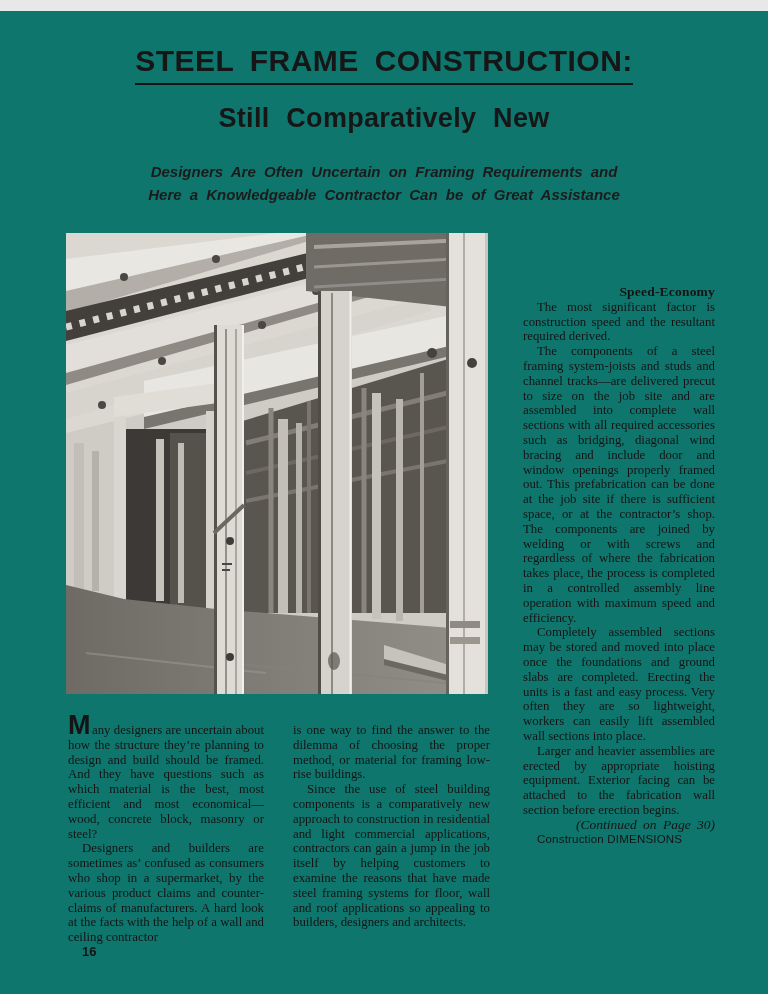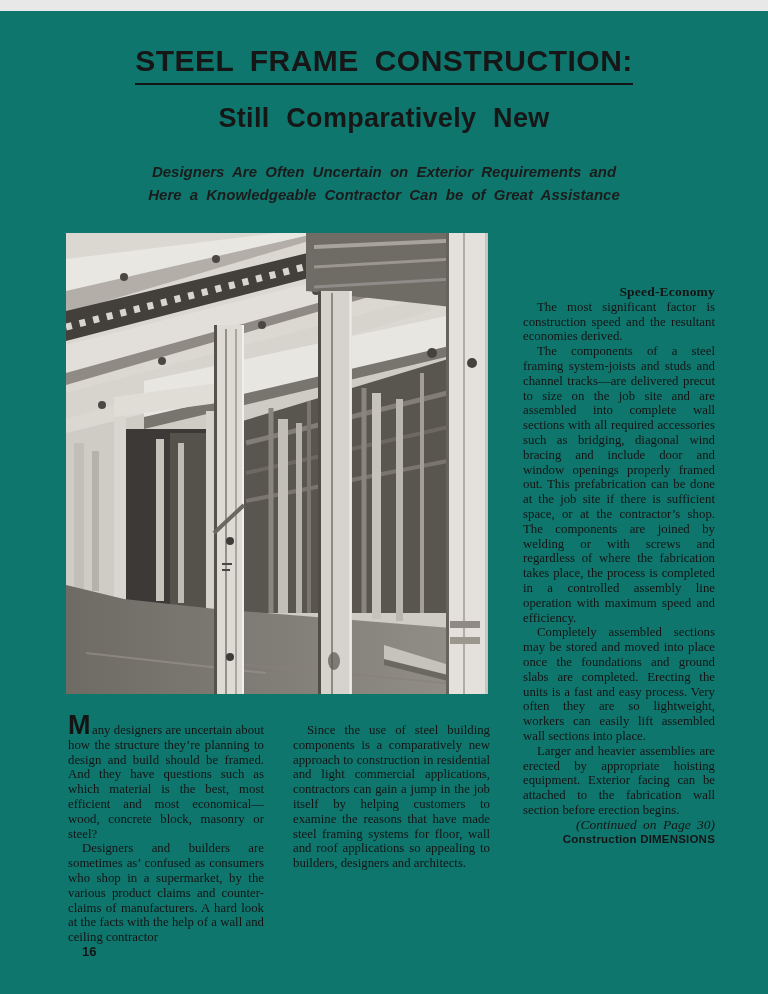--- a/index.html
+++ b/index.html
@@ -44,41 +44,41 @@
   }
   .sect-head{
     font-weight:700;font-size:13.5px;margin:0 0 9px 0;text-indent:0;
     text-align:right;letter-spacing:.2px;
   }
   .continued{
     margin-top:1px;text-align:right;font-style:italic;font-size:13.5px;
     text-indent:0;word-spacing:3px;
   }
   .brand{
-    margin-top:3px;text-align:right;
-    font-family:"Liberation Sans",sans-serif;font-weight:700;font-size:11.5px;
+    margin-top:3px;
+    font-family:"Liberation Sans",sans-serif;font-weight:400;font-size:11.5px;
     letter-spacing:.2px;text-indent:0;
   }
   .pageno{
     margin-top:4px;text-align:left;text-indent:0;
     font-family:"Liberation Sans",sans-serif;font-weight:700;font-size:13px;
   }
 </style>
 </head>
 <body>
 
 <div class="page">
 
   <div class="masthead">
     <div>
       <span class="title">STEEL FRAME CONSTRUCTION:</span>
     </div>
     <div class="subtitle">Still Comparatively New</div>
     <div class="deck">
-      <div>Designers Are Often Uncertain on Exterior Requirements and</div>
+      <div>Designers Are Often Uncertain on Framing Requirements and</div>
       <div>Here a Knowledgeable Contractor Can be of Great Assistance</div>
     </div>
   </div>
 
   <div class="photo" role="img" aria-label="Black-and-white photograph of an interior under construction with prefabricated steel stud framing, ceiling joists and door openings">
     <svg viewBox="0 0 422 461" preserveAspectRatio="none">
       <defs>
         <linearGradient id="floorg" x1="0" y1="0" x2="1" y2="0">
           <stop offset="0" stop-color="#6e6a64"></stop>
             <stop offset="1" stop-color="#94908a"></stop>
@@ -176,26 +176,27 @@
 
   <div class="col col-left">
     <p class="noindent">
       <span class="dropcap">M</span><span>any designers are uncertain about how the structure they’re planning to design and build should be framed.  And they have questions such as which material is the best, most efficient and most economical—wood, concrete block, masonry or steel?</span>
     </p>
     <p>Designers and builders are sometimes as’ confused as consumers who shop in a supermarket, by the various product claims and counter-claims of manufacturers. A hard look at the facts with the help of a wall and ceiling contractor</p>
     <p class="pageno">16</p>
   </div>
 
   <div class="col col-mid">
+    <p class="noindent">is one way to find the answer to the dilemma of choosing the proper method, or material for framing low-rise buildings.</p>
     <p>Since the use of steel building components is a comparatively new approach to construction in residential and light commercial applications, contractors can gain a jump in the job itself by helping customers to examine the reasons that have made steel framing systems for floor, wall and roof applications so appealing to builders, designers and architects.</p>
   </div>
 
   <div class="col col-right">
     <p class="sect-head">Speed-Economy</p>
-    <p>The most significant factor is construction speed and the resultant economies derived.</p>
+    <p>The most significant factor is construction speed and the resultant required derived.</p>
     <p>The components of a steel framing system-joists and studs and channel tracks—are delivered precut to size on the job site and are assembled into complete wall sections with all required accessories such as bridging, diagonal wind bracing and include door and window openings properly framed out. This prefabrication can be done at the job site if there is sufficient space, or at the contractor’s shop. The components are joined by welding or with screws and regardless of where the fabrication takes place, the process is completed in a controlled assembly line operation with maximum speed and efficiency.</p>
     <p>Completely assembled sections may be stored and moved into place once the foundations and ground slabs are completed. Erecting the units is a fast and easy process. Very often they are so lightweight, workers can easily lift assembled wall sections into place.</p>
     <p>Larger and heavier assemblies are erected by appropriate hoisting equipment. Exterior facing can be attached to the fabrication wall section before erection begins.</p>
     <p class="continued">(Continued on Page 30)</p>
     <p class="brand">Construction DIMENSIONS</p>
   </div>
 
 </div>
 
 </body></html>

